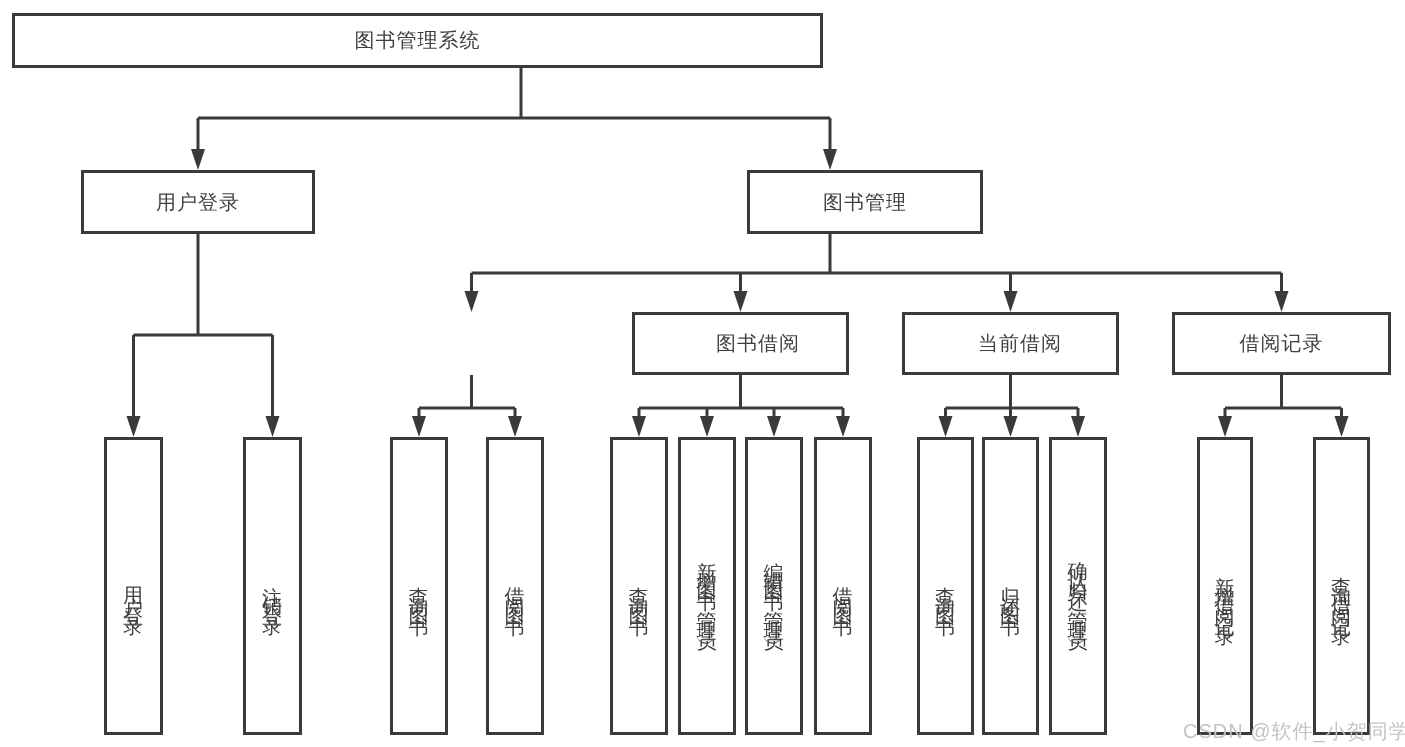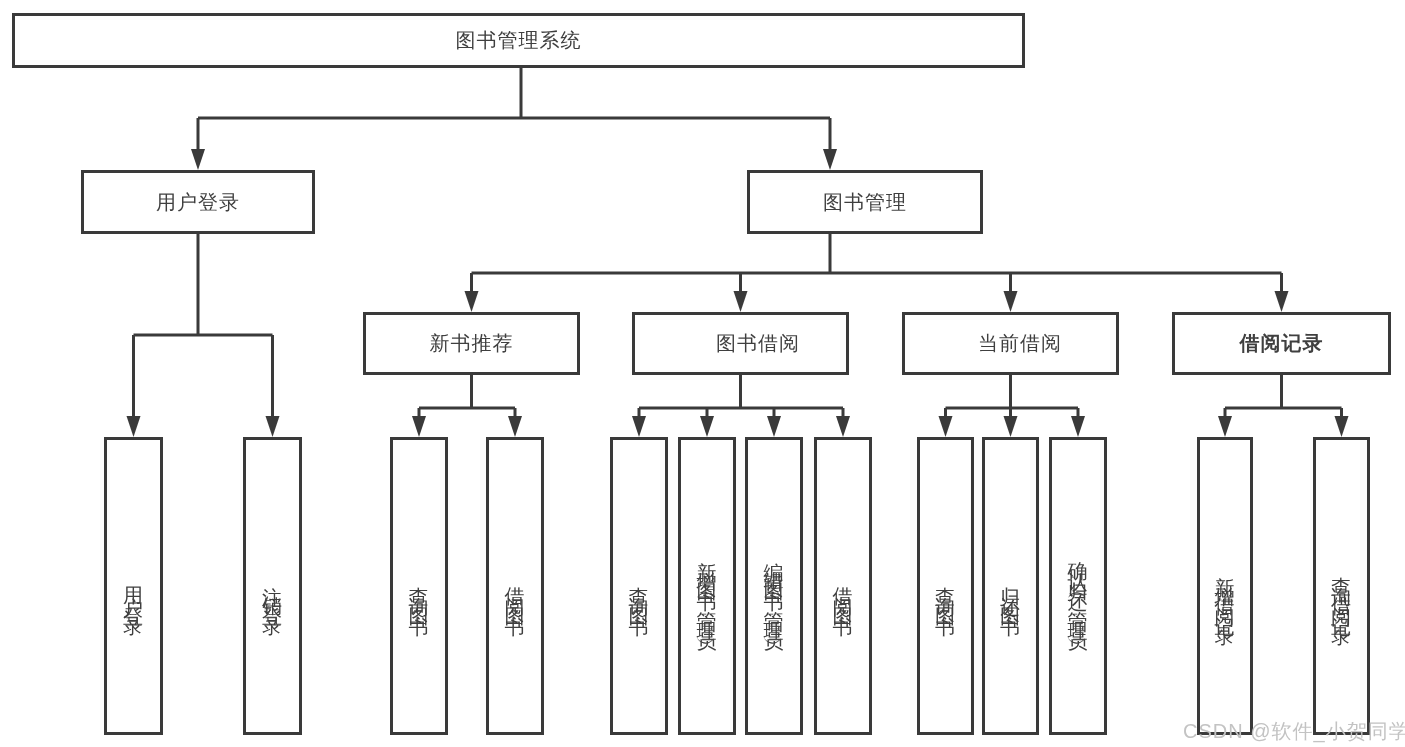--- a/index.html
+++ b/index.html
@@ -96,29 +96,28 @@
       <path d="M767 416 L781 416 L774 437 Z"></path>
       <path d="M836 416 L850 416 L843 437 Z"></path>
       <path d="M938.5 416 L952.5 416 L945.5 437 Z"></path>
       <path d="M1003.5 416 L1017.5 416 L1010.5 437 Z"></path>
       <path d="M1071 416 L1085 416 L1078 437 Z"></path>
       <path d="M1218 416 L1232 416 L1225 437 Z"></path>
       <path d="M1334.5 416 L1348.5 416 L1341.5 437 Z"></path>
     </g>
   </svg>
 
-  <div class="node hnode" style="left:12px; top:13px; width:1013px; height:55px;">图书管理系统</div>
+  <div class="node hnode" style="left:12px; top:13px; width:811px; height:55px;">图书管理系统</div>
 
   <div class="node hnode" style="left:81px; top:170px; width:234px; height:64px;">用户登录</div>
   <div class="node hnode" style="left:712px; top:170px; width:236px; height:64px;margin-left:35px;">图书管理</div>
 
-  <div class="node hnode" style="left:363px; top:312px; width:217px; height:63px;">新书推荐</div>
   <div class="node hnode" style="left:632px; top:312px; width:217px; height:63px;padding-left:35px;">图书借阅</div>
   <div class="node hnode" style="left:902px; top:312px; width:217px; height:63px;padding-left:19px;">当前借阅</div>
-  <div class="node hnode" style="left:1172px; top:312px; width:219px; height:63px;font-weight:bold;">借阅记录</div>
+  <div class="node hnode" style="left:1172px; top:312px; width:219px; height:63px;">借阅记录</div>
 
   <div class="node vnode" style="left:104px; top:437px; width:59px; height:298px;">
     <span class="vtext">用户登录</span>
   </div>
   <div class="node vnode" style="left:243px; top:437px; width:59px; height:298px;">
     <span class="vtext">注销登录</span>
   </div>
 
   <div class="node vnode" style="left:390px; top:437px; width:58px; height:298px;">
     <span class="vtext">查询图书</span>

